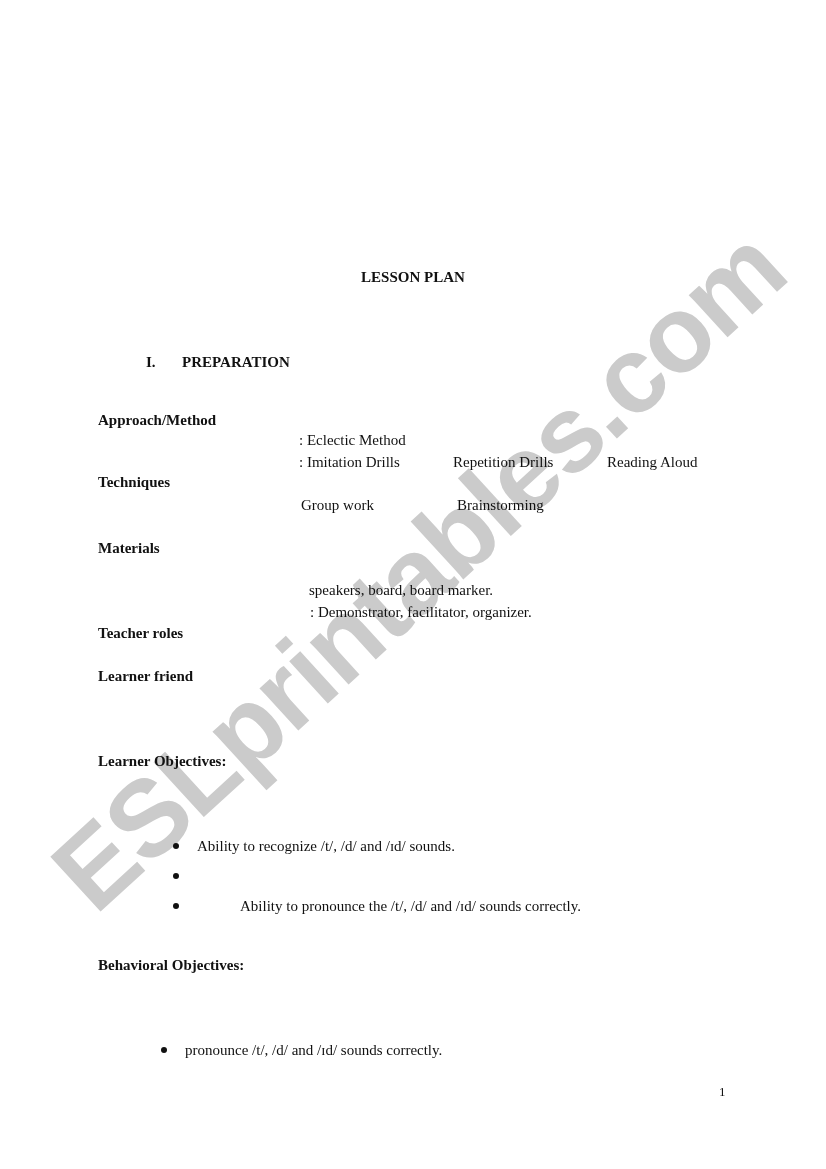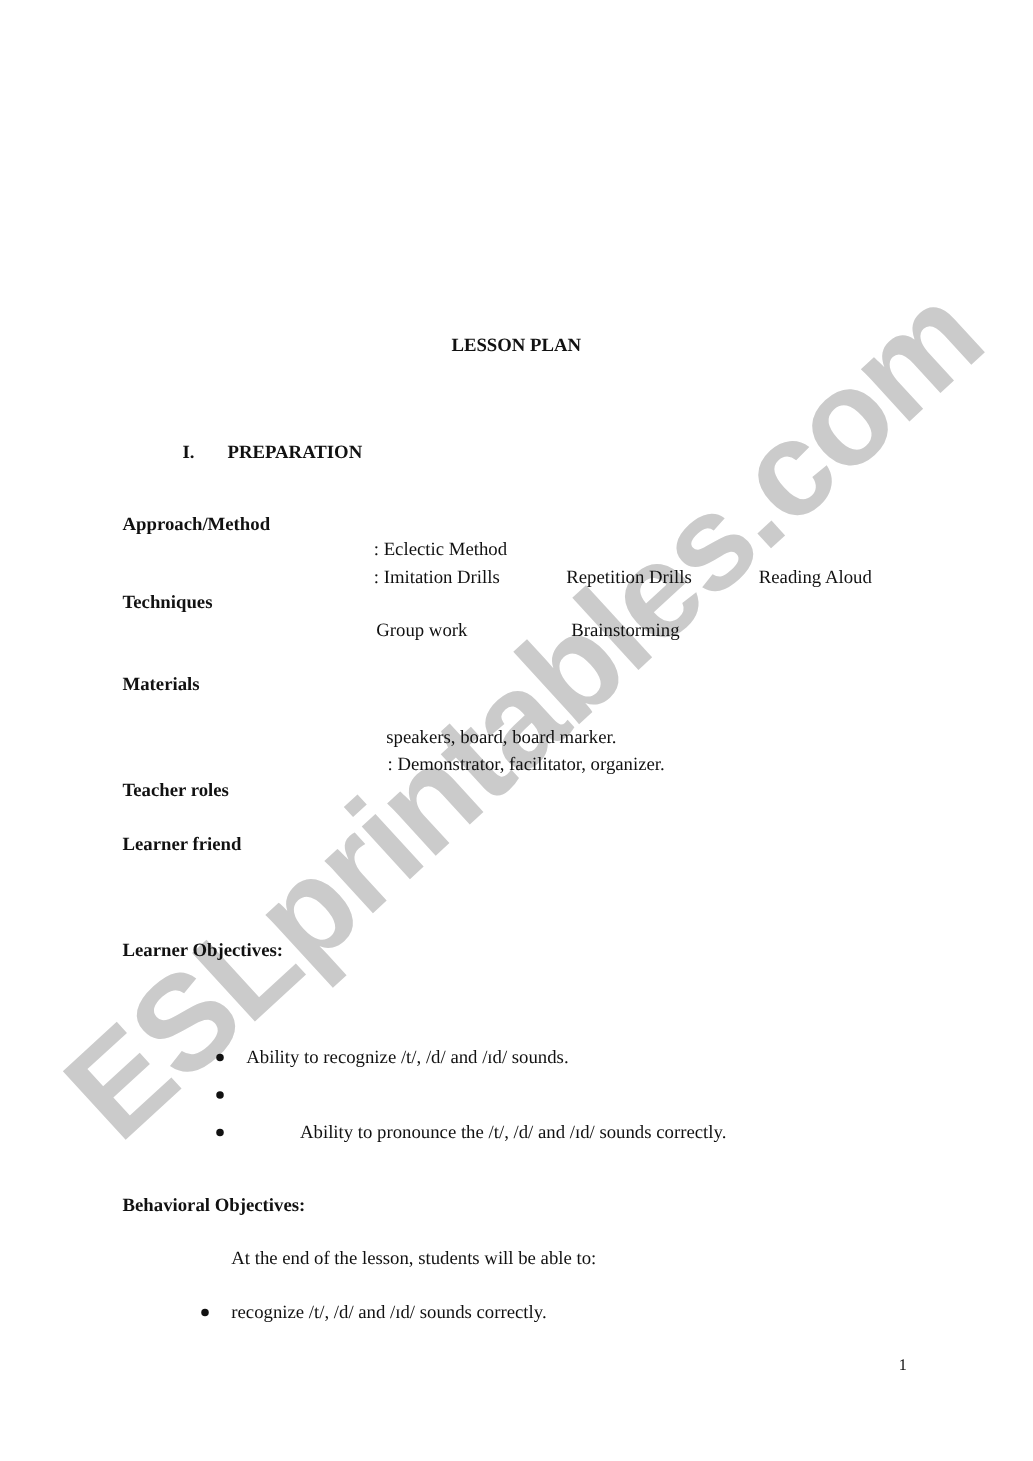--- a/index.html
+++ b/index.html
@@ -94,20 +94,19 @@
 
   <span class="bullet" style="left:173px; top:843px;"></span>
   <div class="abs" style="left:197px; top:838px;">Ability to recognize /t/, /d/ and /ɪd/ sounds.</div>
 
   <span class="bullet" style="left:173px; top:873px;"></span>
 
   <span class="bullet" style="left:173px; top:903px;"></span>
   <div class="abs" style="left:197px; top:898px;margin-left:43px;">Ability to pronounce the /t/, /d/ and /ɪd/ sounds correctly.</div>
 
   <div class="abs label" style="top:957px;">Behavioral Objectives:</div>
-  <div class="abs" style="left:185px; top:999px;">At the end of the lesson, students will be able to:</div>
 
   <span class="bullet" style="left:161px; top:1047px;"></span>
-  <div class="abs" style="left:185px; top:1042px;">recognize /t/, /d/ and /ɪd/ sounds correctly.</div>
+  <div class="abs" style="left:185px; top:1042px;">pronounce /t/, /d/ and /ɪd/ sounds correctly.</div>
 
   <div class="abs page-number">1</div>
 
 </div>
 
 </body></html>

